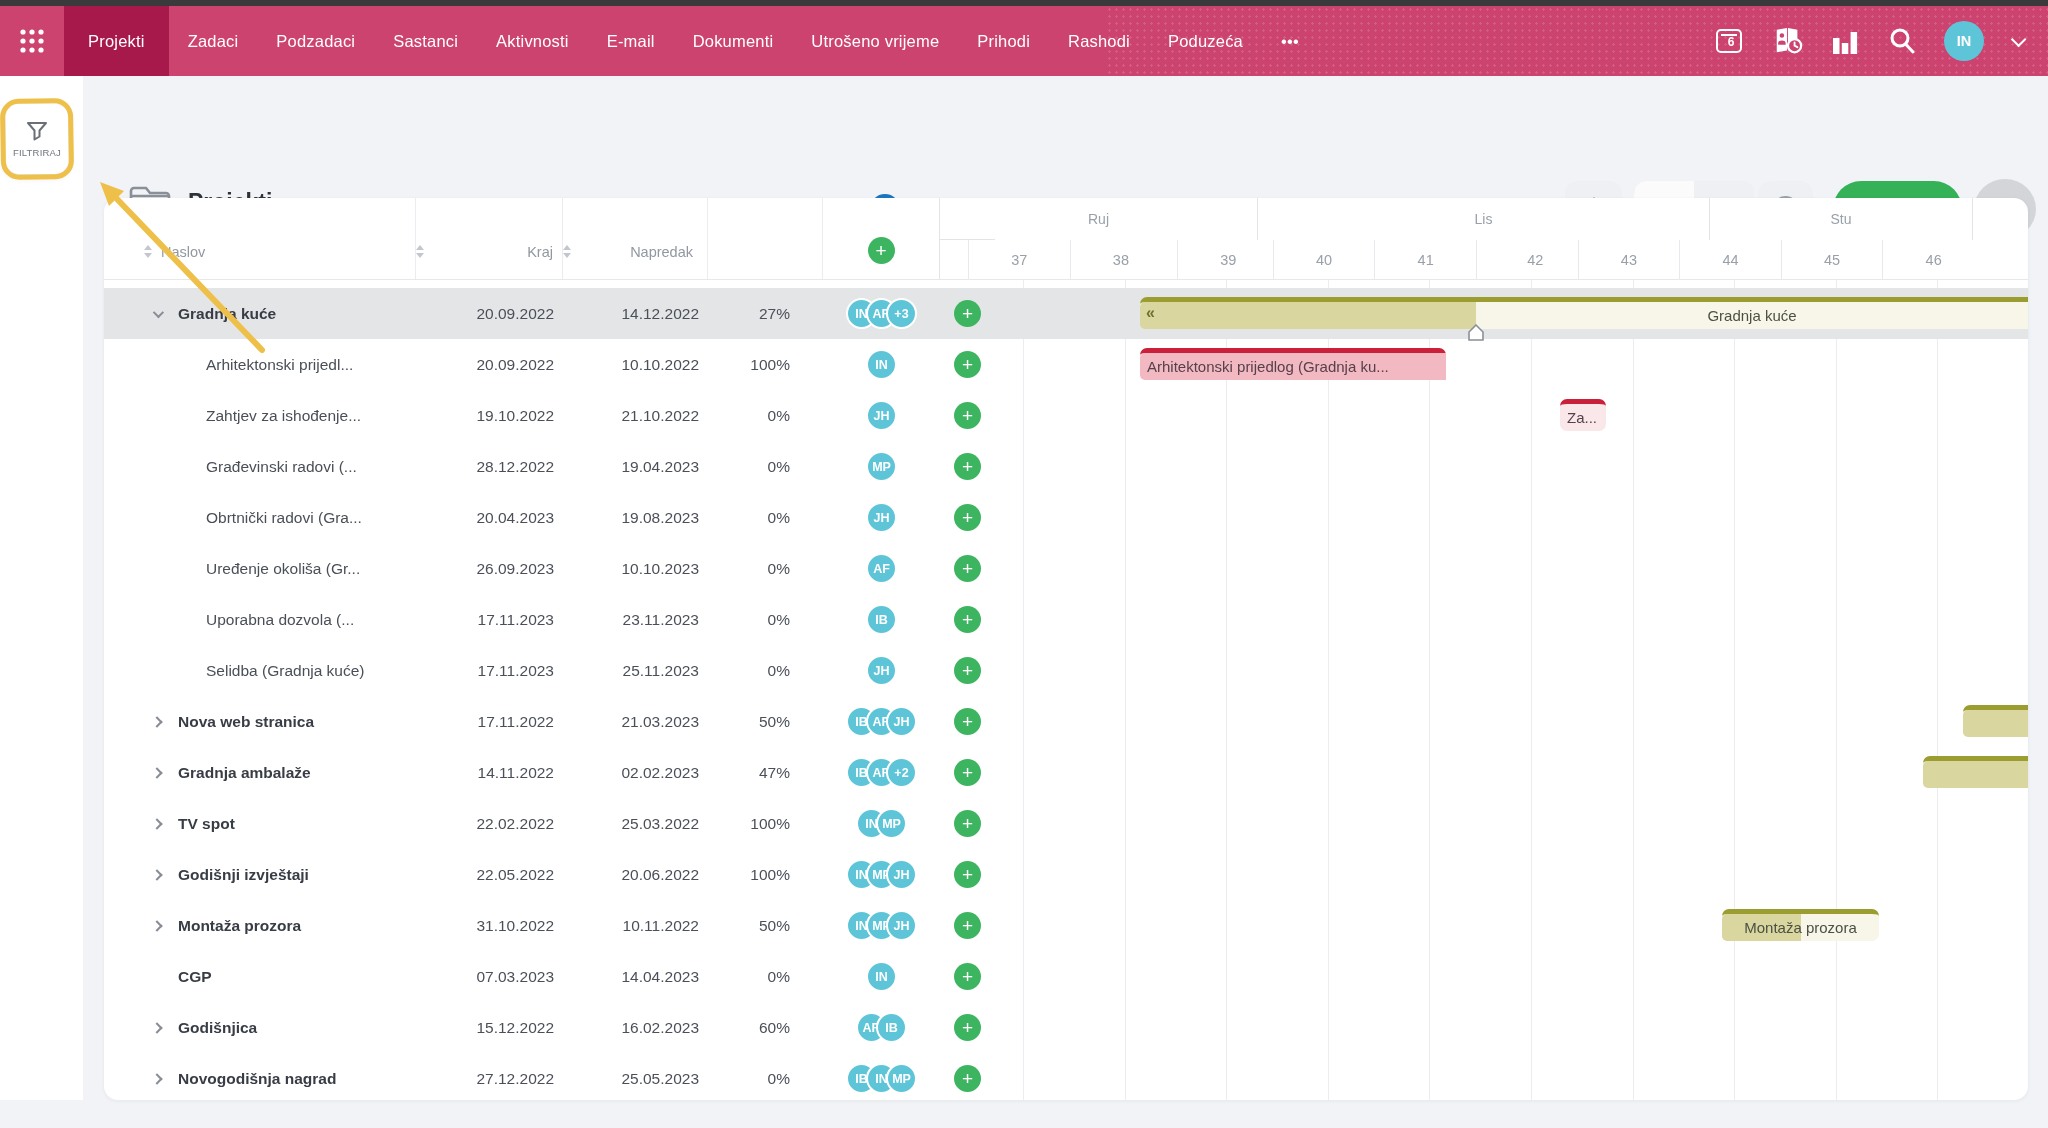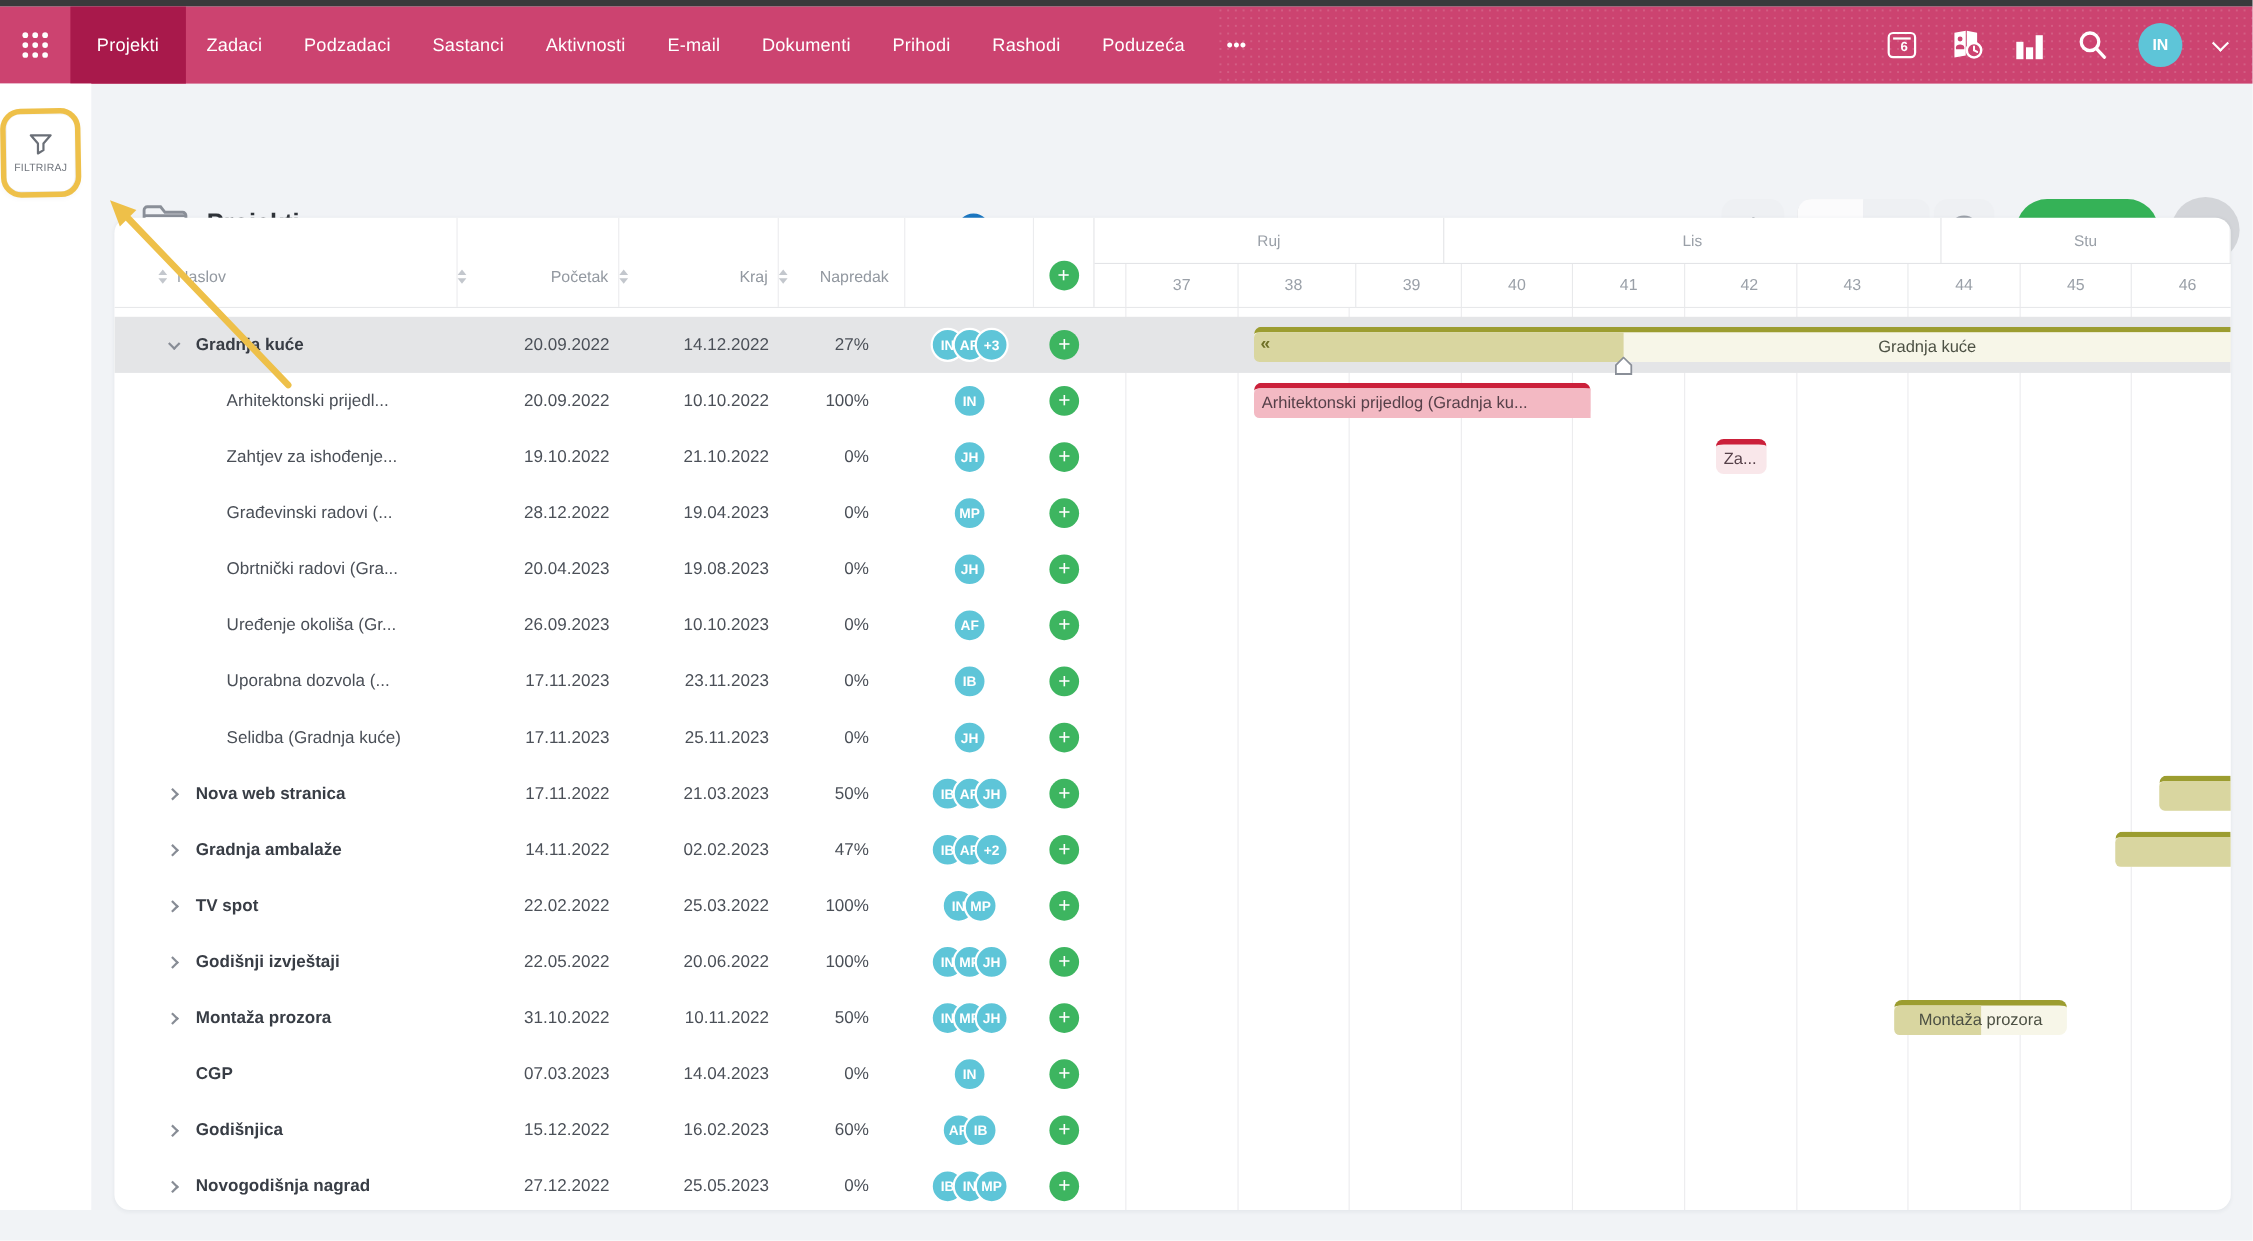--- a/index.html
+++ b/index.html
@@ -132,20 +132,21 @@
       </svg>
     </div>
     <nav class="nav-items" id="nav-items">
         <div class="nav-item active">Projekti</div>
         <div class="nav-item">Zadaci</div>
         <div class="nav-item">Podzadaci</div>
         <div class="nav-item">Sastanci</div>
         <div class="nav-item">Aktivnosti</div>
         <div class="nav-item">E-mail</div>
         <div class="nav-item">Dokumenti</div>
+        <div class="nav-item">Utrošeno vrijeme</div>
         <div class="nav-item">Prihodi</div>
         <div class="nav-item">Rashodi</div>
         <div class="nav-item">Poduzeća</div>
         <div class="nav-item">•••</div>
       </nav>
     <div class="nav-right">
       <div class="nav-icon">
         <span class="cal-badge"></span>
         <span class="cal-num">6</span>
       </div>
@@ -251,27 +252,20 @@
   </svg>
 
   <div class="card">
     <div class="thead">
       <div class="th th-naslov">
         <span class="sort">
             <i class="up"></i>
             <i class="dn"></i>
           </span>
         <span>Naslov</span>
-      </div>
-      <div class="th th-pocetak">
-        <span class="sort">
-            <i class="up"></i>
-            <i class="dn"></i>
-          </span>
-        <span class="lbl-right">Početak</span>
       </div>
       <div class="th th-kraj">
         <span class="sort">
             <i class="up"></i>
             <i class="dn"></i>
           </span>
         <span class="lbl-right">Kraj</span>
       </div>
       <div class="th th-napredak">
         <span class="sort">

